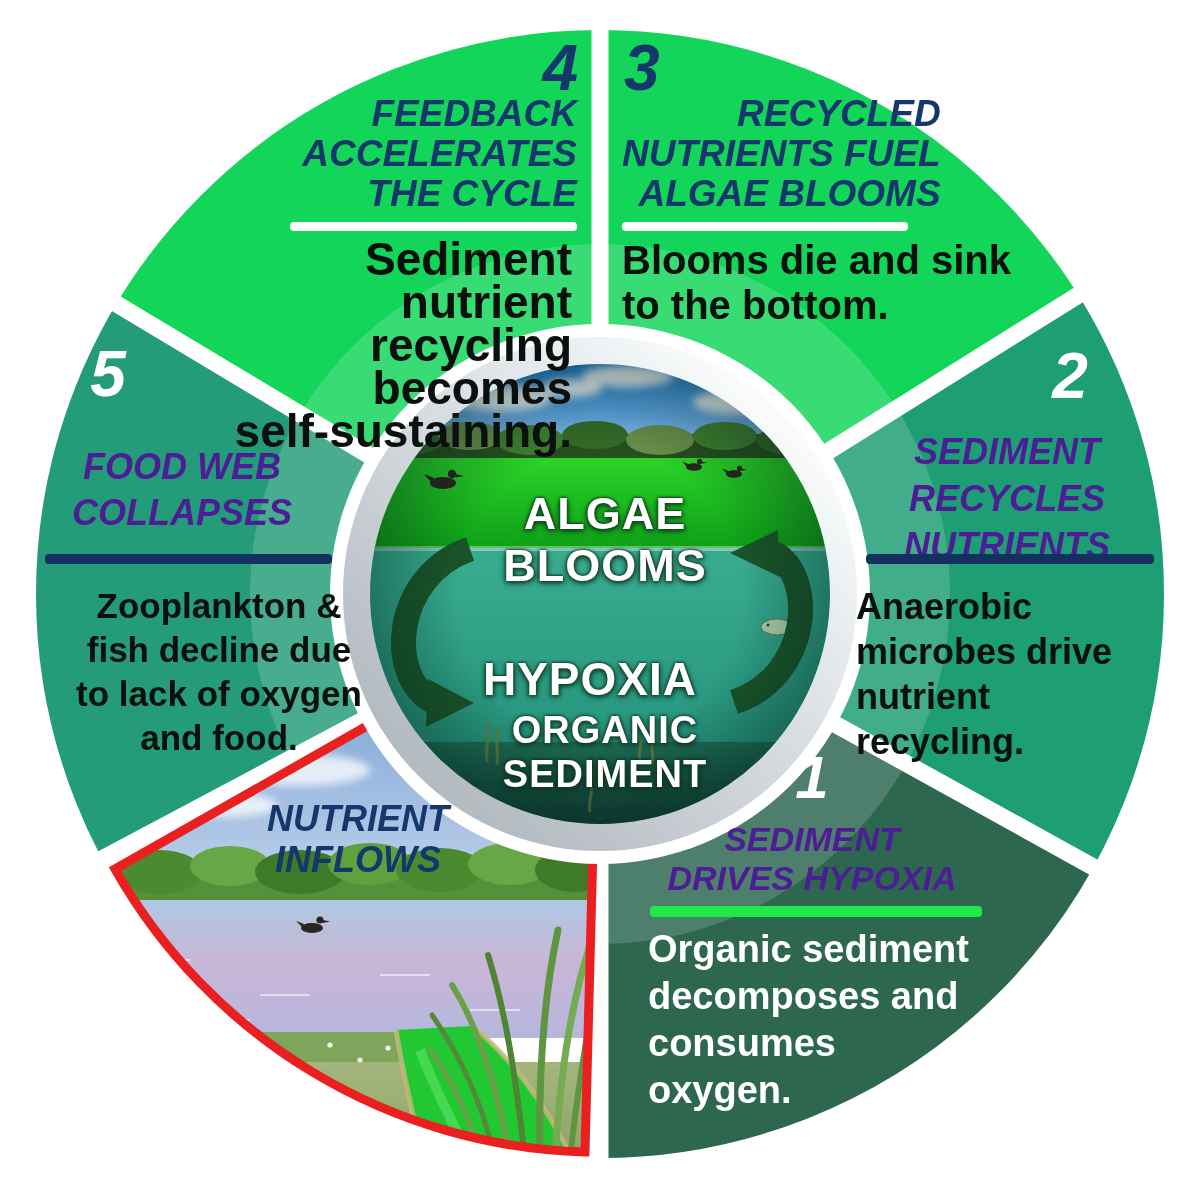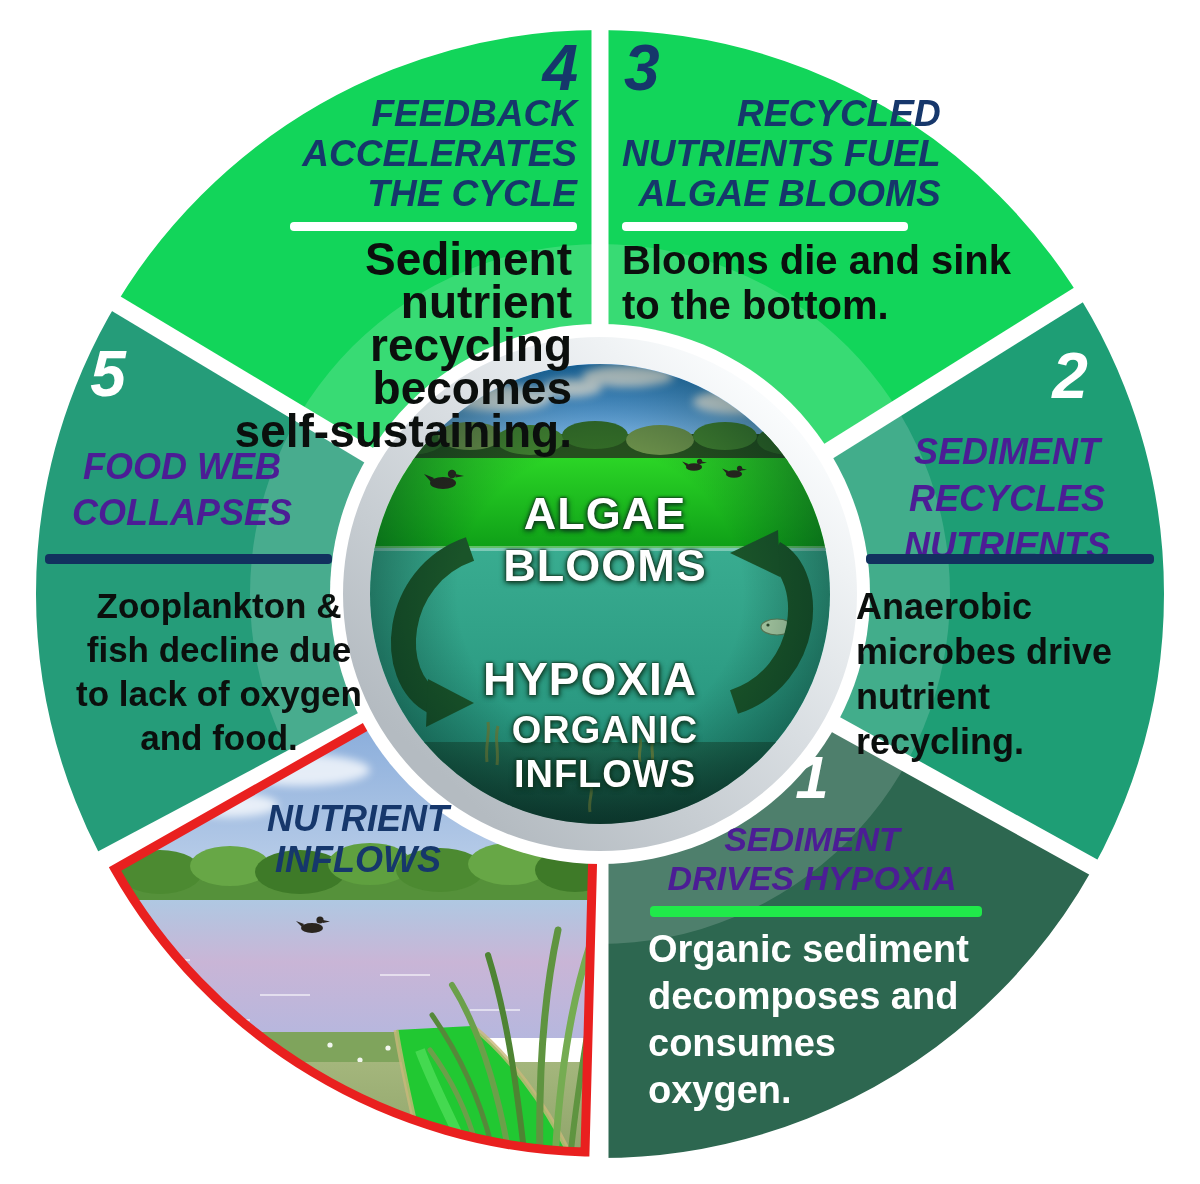--- a/index.html
+++ b/index.html
@@ -329,15 +329,15 @@
 decomposes and
 consumes
 oxygen.</div>
 
 <div class="txt inflow">NUTRIENT
 INFLOWS</div>
 
 <div class="txt clabel c-algae">ALGAE BLOOMS</div>
 <div class="txt clabel c-hypoxia">HYPOXIA</div>
 <div class="txt clabel c-organic">ORGANIC
-INFLOWS</div>
+SEDIMENT</div>
 
 </div>
 
 </body></html>

